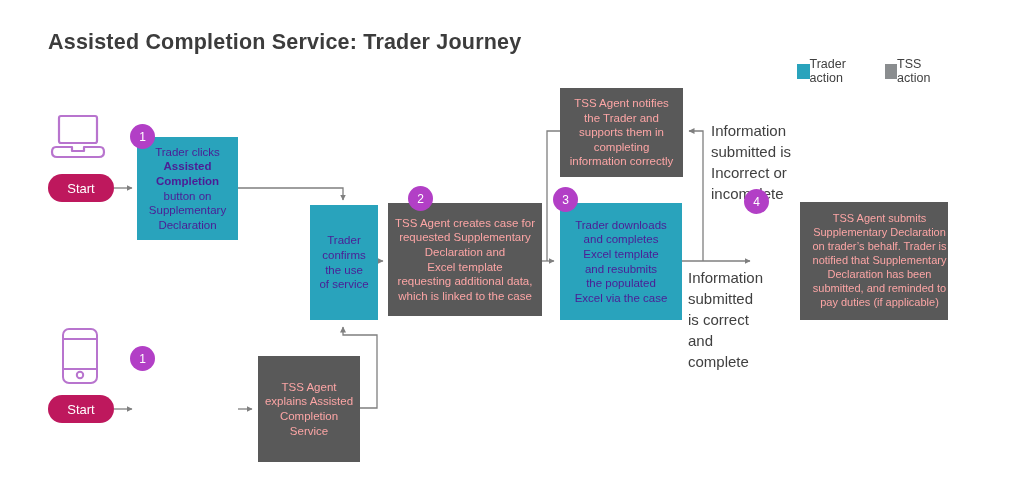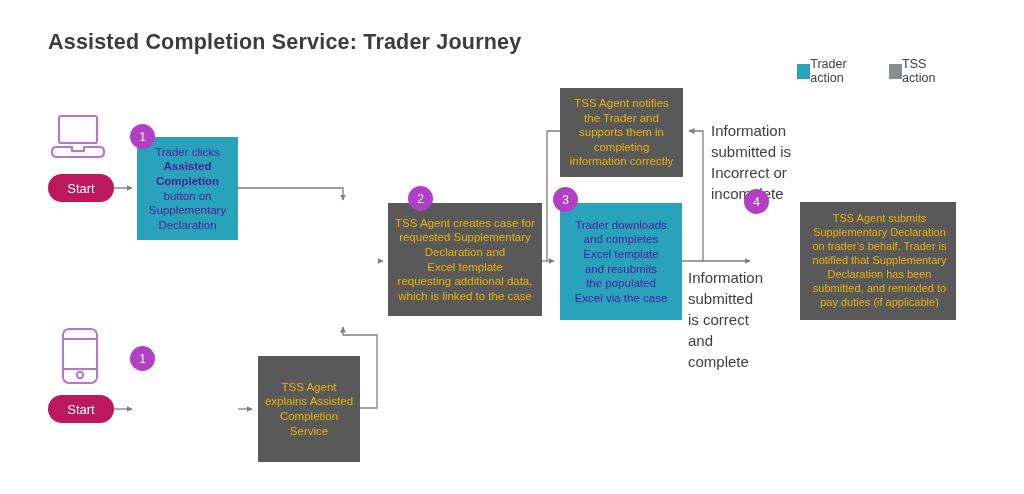--- a/index.html
+++ b/index.html
@@ -1,27 +1,27 @@
 <!DOCTYPE html>
 <html><head>
 <meta charset="utf-8">
 <style>
   html,body{margin:0;padding:0;background:#ffffff;}
   .canvas{position:relative;width:948px;height:494px;background:#ffffff;overflow:hidden;
-          font-family:"Liberation Sans",sans-serif;padding-left:8px;}
+          font-family:"Liberation Sans",sans-serif;}
   .title{position:absolute;left:48px;top:30px;font-size:21.5px;font-weight:bold;color:#3c3c3c;letter-spacing:.2px;}
   .legend{position:absolute;left:797px;top:57px;display:flex;align-items:center;gap:0;font-size:12.5px;color:#404040;}
   .swatch{width:15px;height:15px;display:inline-block;}
   .swatch.teal{background:#29A3BC;}
   .swatch.gray{background:#8A8D8F;margin-left:14px;}
   .arrows{position:absolute;left:0;top:0;pointer-events:none;}
   .node{position:absolute;display:flex;align-items:center;justify-content:center;text-align:center;}
   .node .txt{width:100%;font-size:11.5px;line-height:1.27;white-space:pre-line;padding:2px;}
   .node.teal{background:#29A3BC;color:#4c1d95;}
-  .node.gray{background:#595959;color:#eab308;text-align:center;}
+  .node.gray{background:#595959;color:#fca5a5;text-align:center;}
   .node.small .txt{font-size:11px;}
   .pill{position:absolute;background:#be185d;color:#ffffff;border-radius:15px;display:flex;
         align-items:center;justify-content:center;font-size:13px;}
   .badge{position:absolute;width:25px;height:25px;border-radius:50%;background:#B23FC6;color:#ffffff;
          display:flex;align-items:center;justify-content:center;font-size:12px;z-index:3;}
   .ann{position:absolute;color:#404040;font-size:15px;line-height:1.4;white-space:pre-line;}
   .devicon{position:absolute;}
 </style>
 </head>
 <body>
@@ -81,20 +81,26 @@
   <div class="badge" style="left:130px;top:124px;">1</div>
   <div class="node teal" style="left:137px;top:137px;width:101px;height:103px;">
     <div class="txt"><span>Trader clicks
 </span><b>Assisted
 Completion</b><span>
 button on
 Supplementary
 Declaration</span></div>
   </div>
 
+  <div class="node teal" style="left:310px;top:205px;width:68px;height:115px;">
+    <div class="txt">Trader
+confirms
+the use
+of service</div>
+  </div>
 
   <div class="badge" style="left:408px;top:186px;">2</div>
   <div class="node gray" style="left:388px;top:203px;width:154px;height:113px;">
     <div class="txt">TSS Agent creates case for
 requested Supplementary
 Declaration and
 Excel template
 requesting additional data,
 which is linked to the case</div>
   </div>

